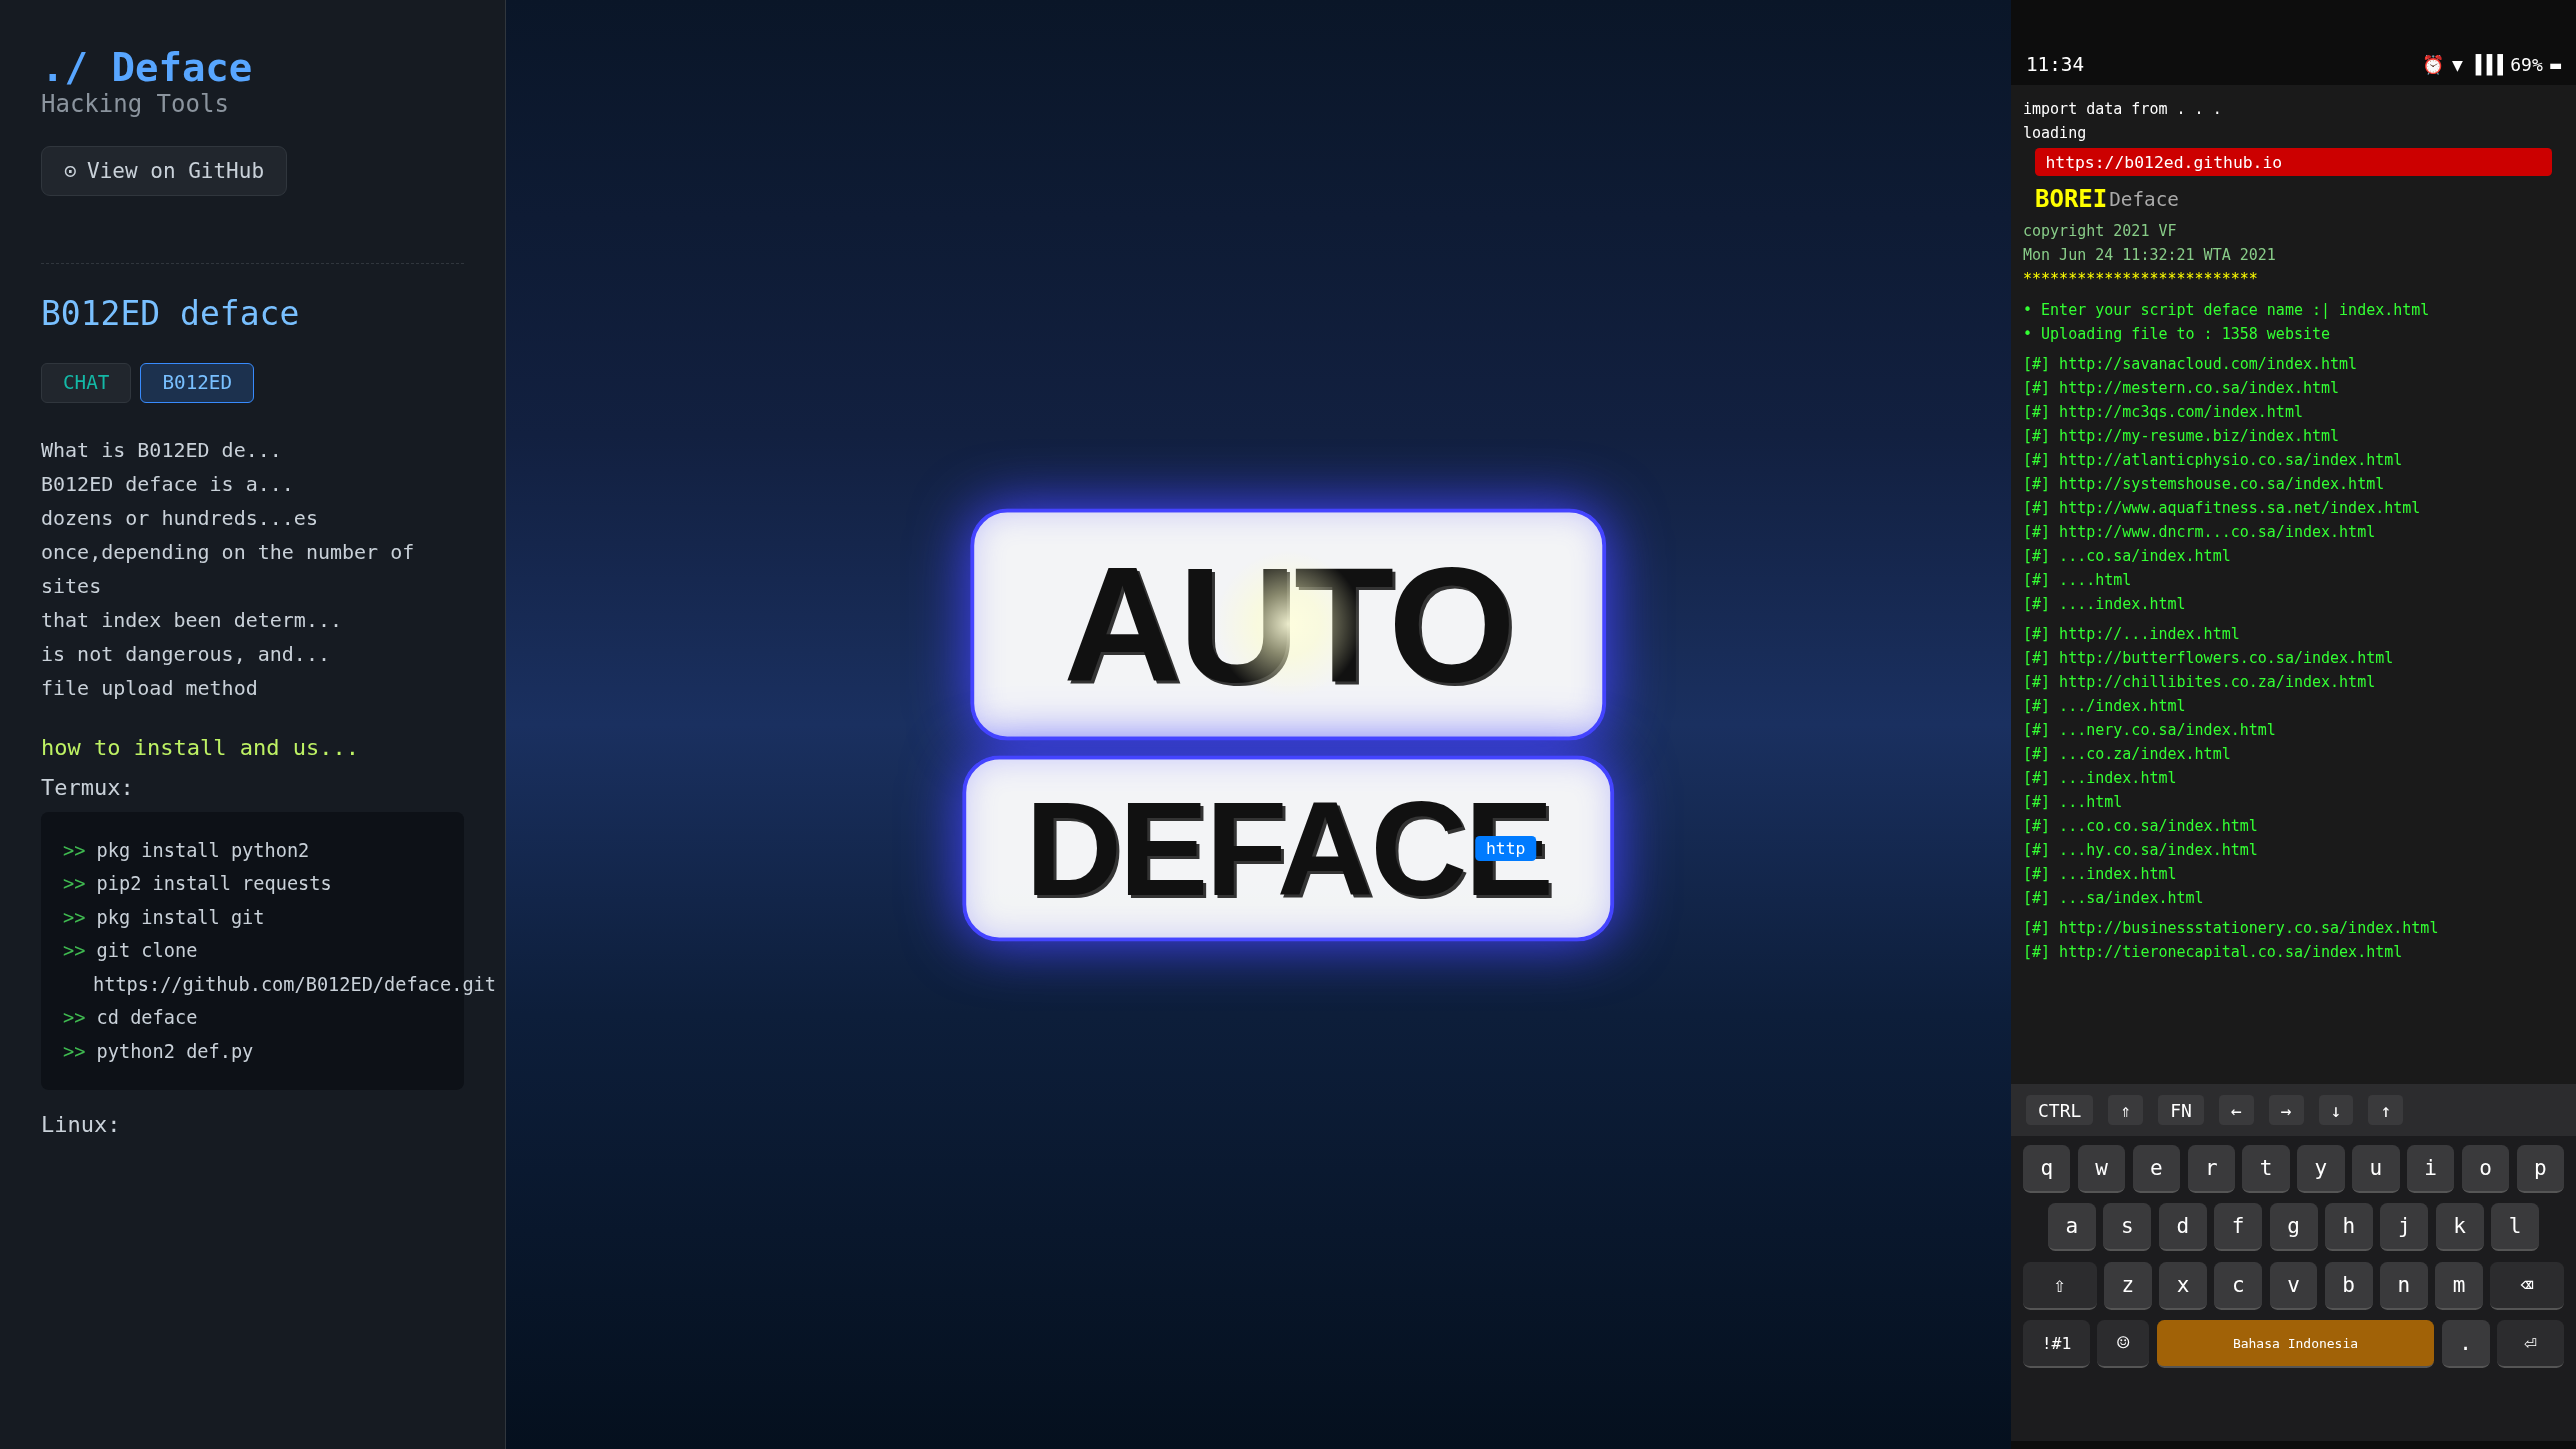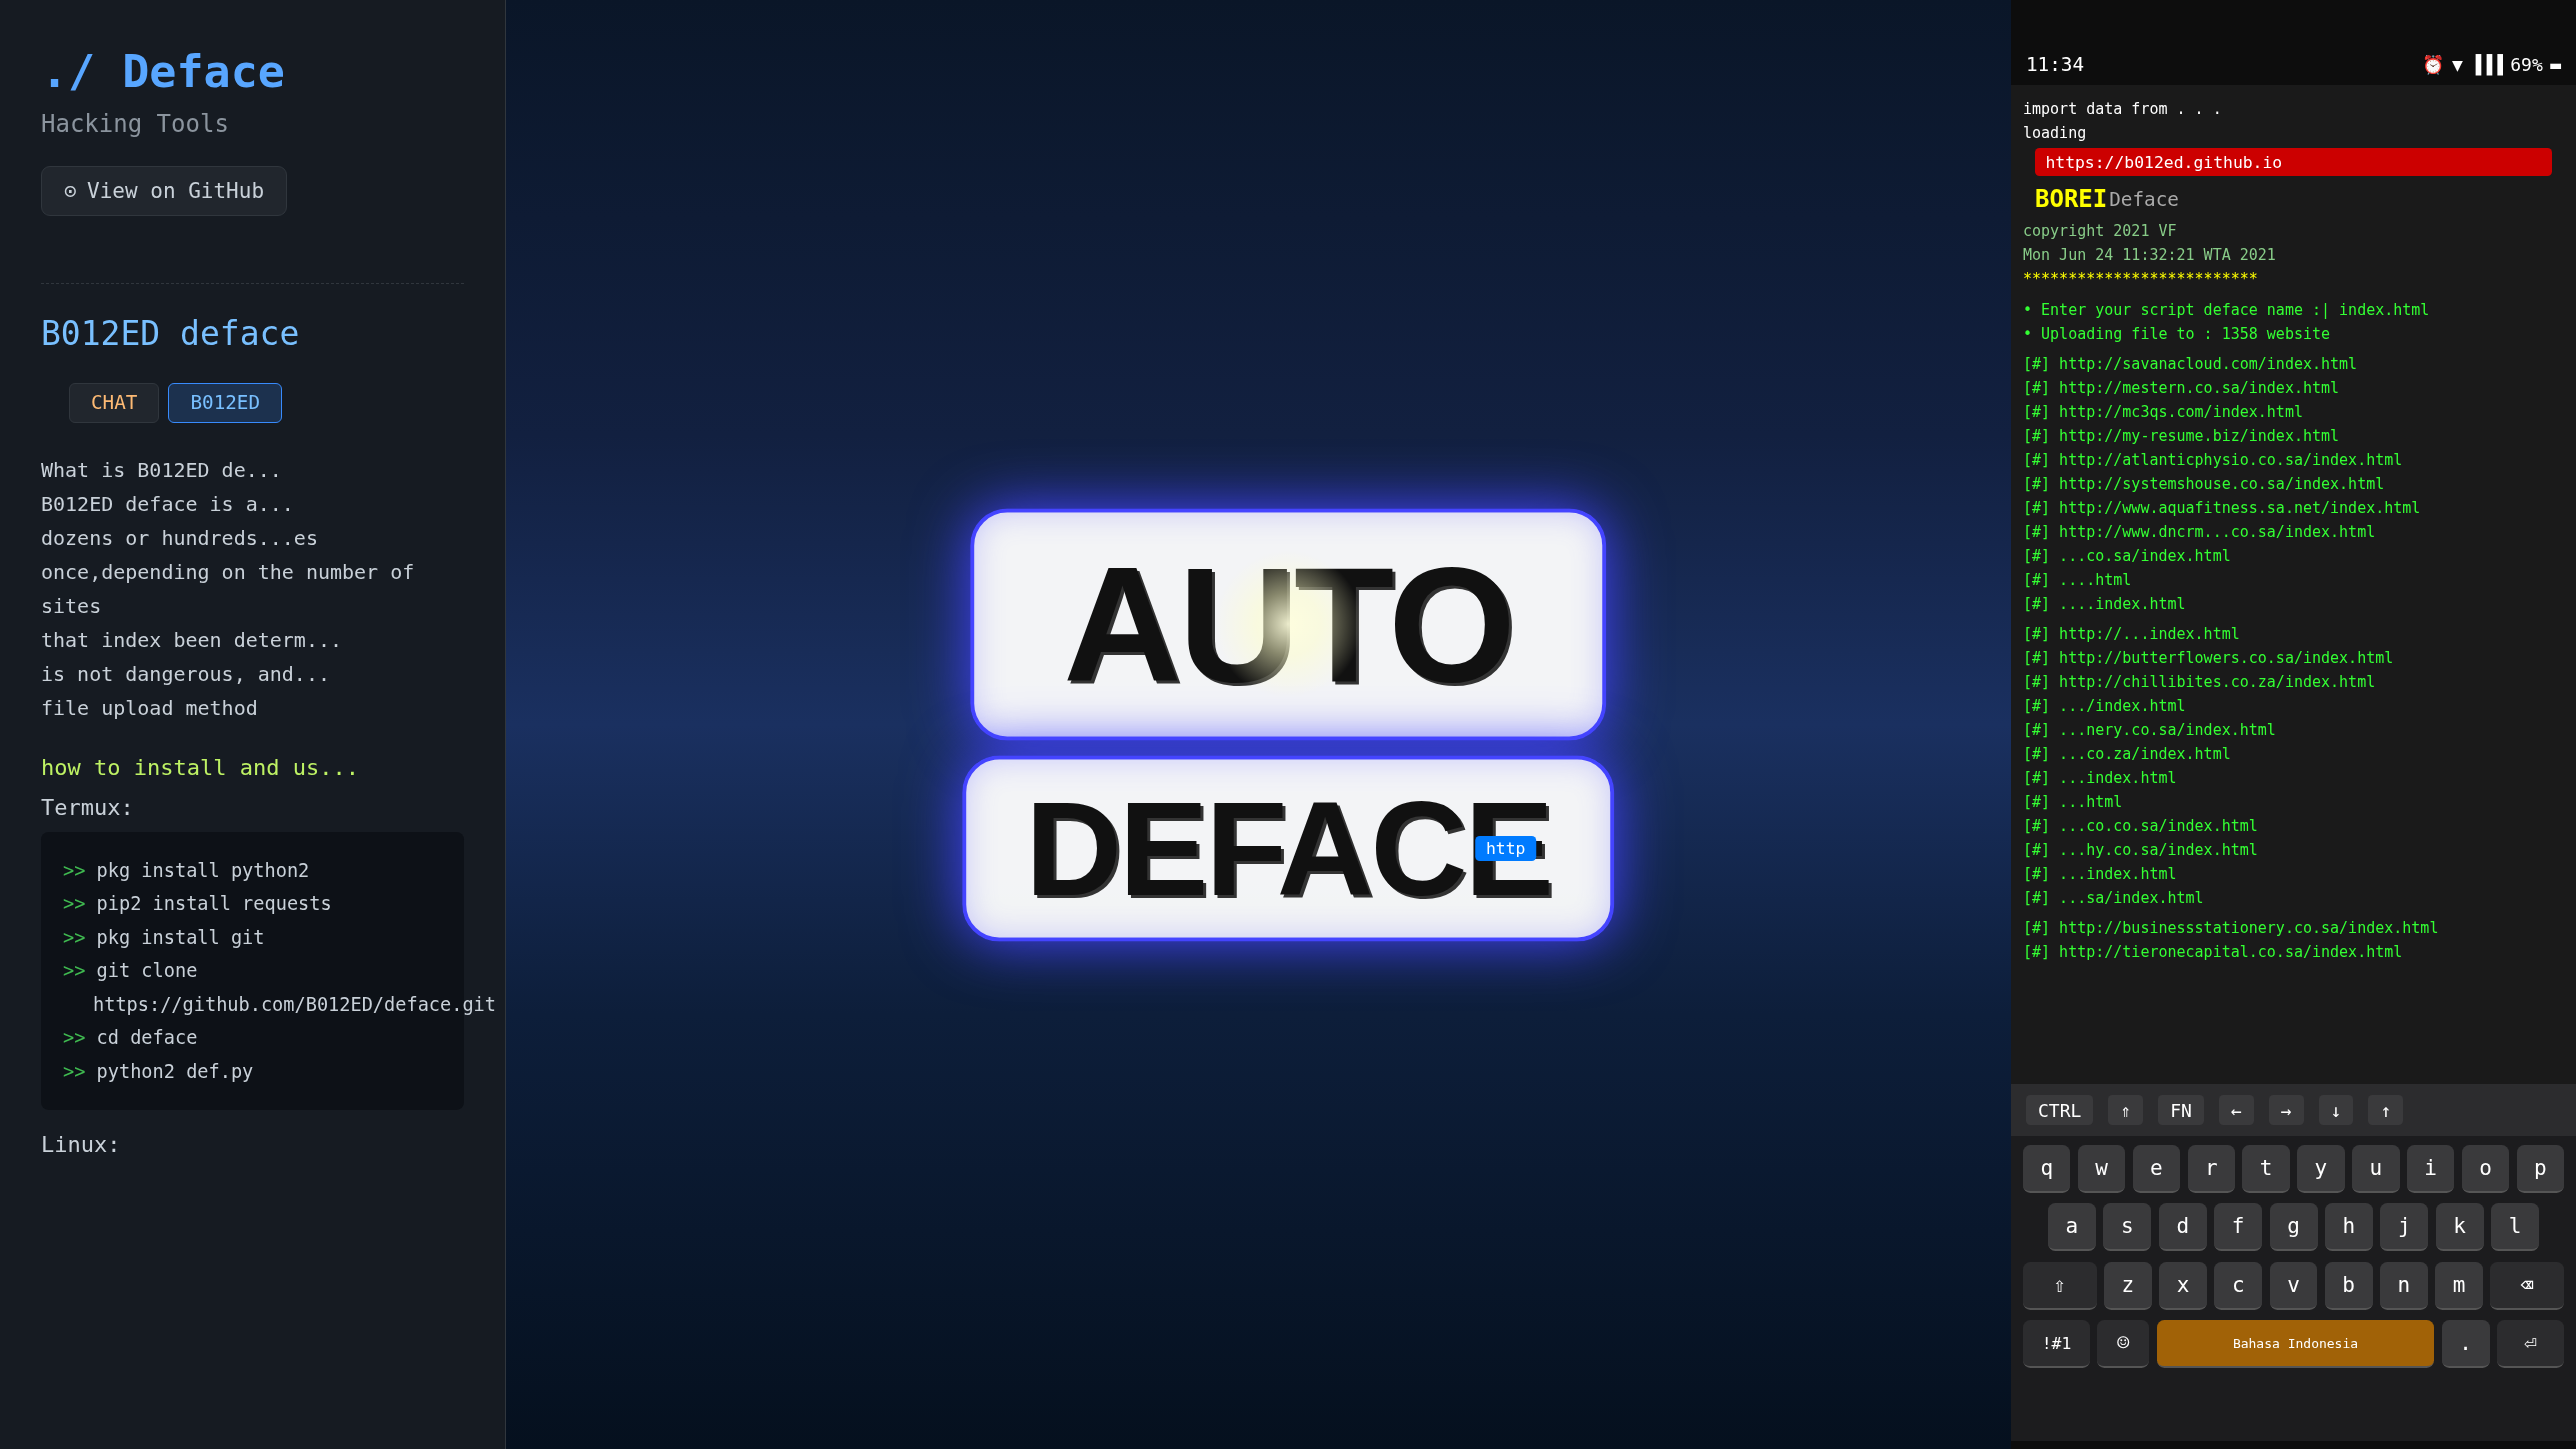--- a/index.html
+++ b/index.html
@@ -32,25 +32,25 @@
       z-index: 2;
       overflow: hidden;
     }
 
     .left-panel-inner {
       padding: 45px 41px;
       color: #c9d1d9;
     }
 
     .repo-title {
-      font-size: 45px;
+      font-size: 39px;
       font-weight: bold;
       color: #58a6ff;
       font-family: monospace;
-      margin-bottom: 12px;
+      margin-bottom: 0;
     }
 
     .repo-subtitle {
       font-size: 24px;
       color: #8b949e;
       font-family: monospace;
       margin-bottom: 28px;
     }
 
     .github-btn {
@@ -91,22 +91,21 @@
       padding: 7.4px 21px;
       border: 1.5px solid #30363d;
       border-radius: 6px;
       font-size: 19.3px;
       font-family: monospace;
       cursor: pointer;
     }
 
     .tab-chat {
       background: #21262d;
-      color: #fdba74;
-      margin-left: 28px;
+      color: #14b8a6;
     }
 
     .tab-b012ed {
       background: #388bfd33;
       color: #79c0ff;
       border-color: #388bfd;
     }
 
     .desc-text {
       font-size: 20px;

